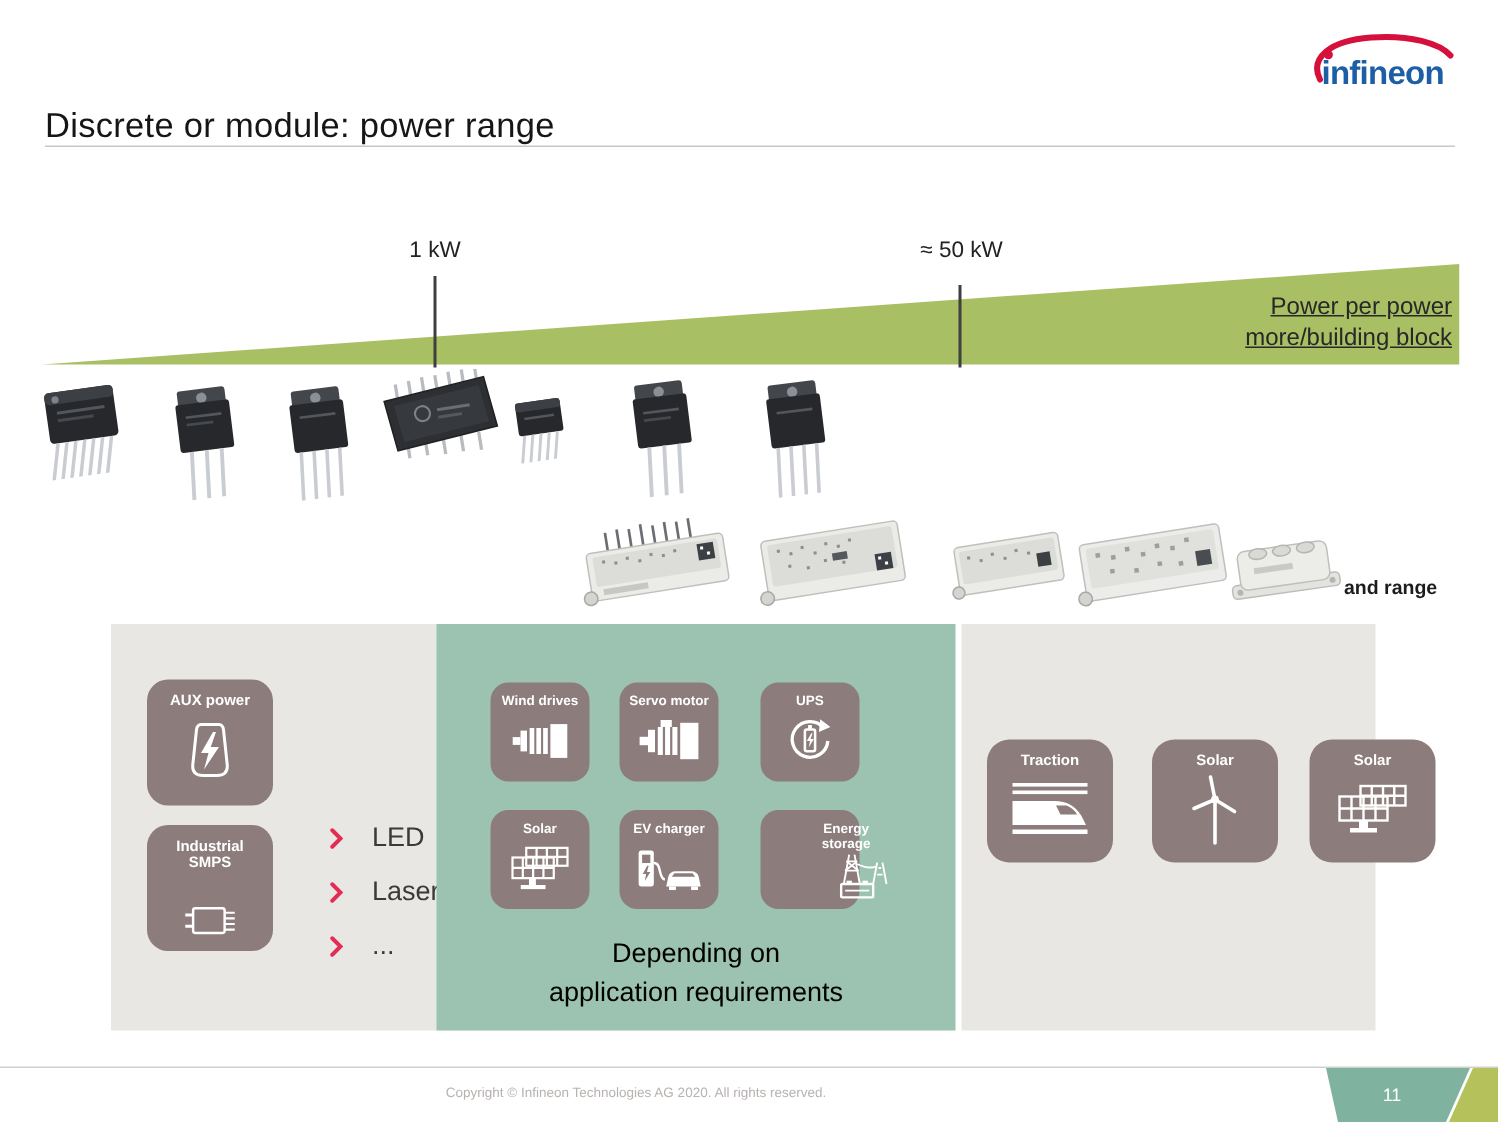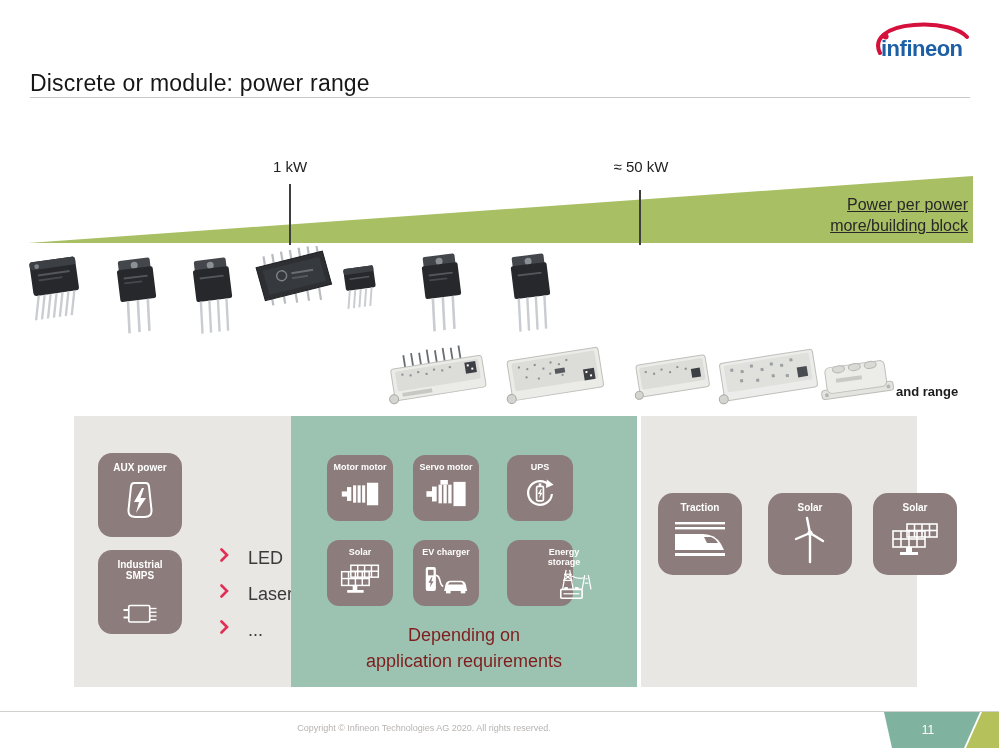--- a/index.html
+++ b/index.html
@@ -32,22 +32,22 @@
 
   .tile{position:absolute;background:#8c7c7c;border-radius:14px;color:#fff;display:flex;flex-direction:column;align-items:center;box-sizing:border-box;}
   .tile .lbl{font-size:10px;font-weight:600;line-height:11px;text-align:center;margin-top:9px;padding:0 6px;}
   .tile .ico{margin:auto;padding-bottom:6px;}
   .tile-84{width:84px;height:84px;}
   .tile-mid{width:66px;height:66px;border-radius:12px;}
   .tile-mid .lbl{font-size:9px;line-height:10px;margin-top:7px;}
   .tile-right{width:84px;height:82px;border-radius:15px;}
 
   .bullet-list{position:absolute;left:146px;top:132px;display:flex;flex-direction:column;gap:15px;}
-  .bullet{display:flex;align-items:flex-start;gap:19px;font-size:18px;color:#3a3a3a;}
-  .caption{position:absolute;left:0;top:206px;width:100%;text-align:center;font-size:18px;line-height:26px;color:#7f1d1d;}
+  .bullet{display:flex;align-items:center;gap:19px;font-size:18px;color:#3a3a3a;}
+  .caption{position:absolute;left:0;top:206px;width:100%;text-align:center;font-size:18px;line-height:26px;color:#000000;}
 
   
   .foot-rule{position:absolute;left:0;top:711px;width:999px;height:1px;background:#d2d0cd;}
   .copyright{position:absolute;left:0;top:723px;width:848px;text-align:center;font-size:9px;color:#b7b3b0;}
   .badge-teal{position:absolute;left:876px;top:712px;width:104px;height:36px;background:#7fb3a0;
     clip-path:polygon(8px 0,100% 0,calc(100% - 16px) 100%,16px 100%);
     display:flex;align-items:center;justify-content:center;color:#fff;font-size:12px;}
   .badge-green{position:absolute;left:966px;top:712px;width:33px;height:36px;background:#b5c25c;
     clip-path:polygon(16px 0,100% 0,100% 100%,0 100%);}
   svg{display:block;}
@@ -359,21 +359,21 @@
         <svg width="9" height="14" viewBox="0 0 9 14">
             <path d="M1.5 1.5 L7 7 L1.5 12.5" fill="none" stroke="#e22e54" stroke-width="2.6" stroke-linecap="round"></path>
           </svg>
         <span>...</span>
       </div>
     </div>
   </div>
 
   <div class="panel panel-mid">
     <div class="tile tile-mid" style="left:36px;top:39px;">
-      <div class="lbl">Motor motor</div>
+      <div class="lbl">Wind drives</div>
       <svg class="ico" width="40" height="26" viewBox="0 0 46 30">
         <g fill="#fff">
           <rect x="2" y="12" width="6" height="6"></rect>
             <rect x="8" y="7" width="5" height="16"></rect>
           <rect x="15" y="5" width="3.6" height="20"></rect>
             <rect x="20.2" y="5" width="3.6" height="20"></rect>
           <rect x="25.4" y="5" width="3.6" height="20"></rect>
             <rect x="31" y="2" width="13" height="26"></rect>
         </g>
       </svg>

